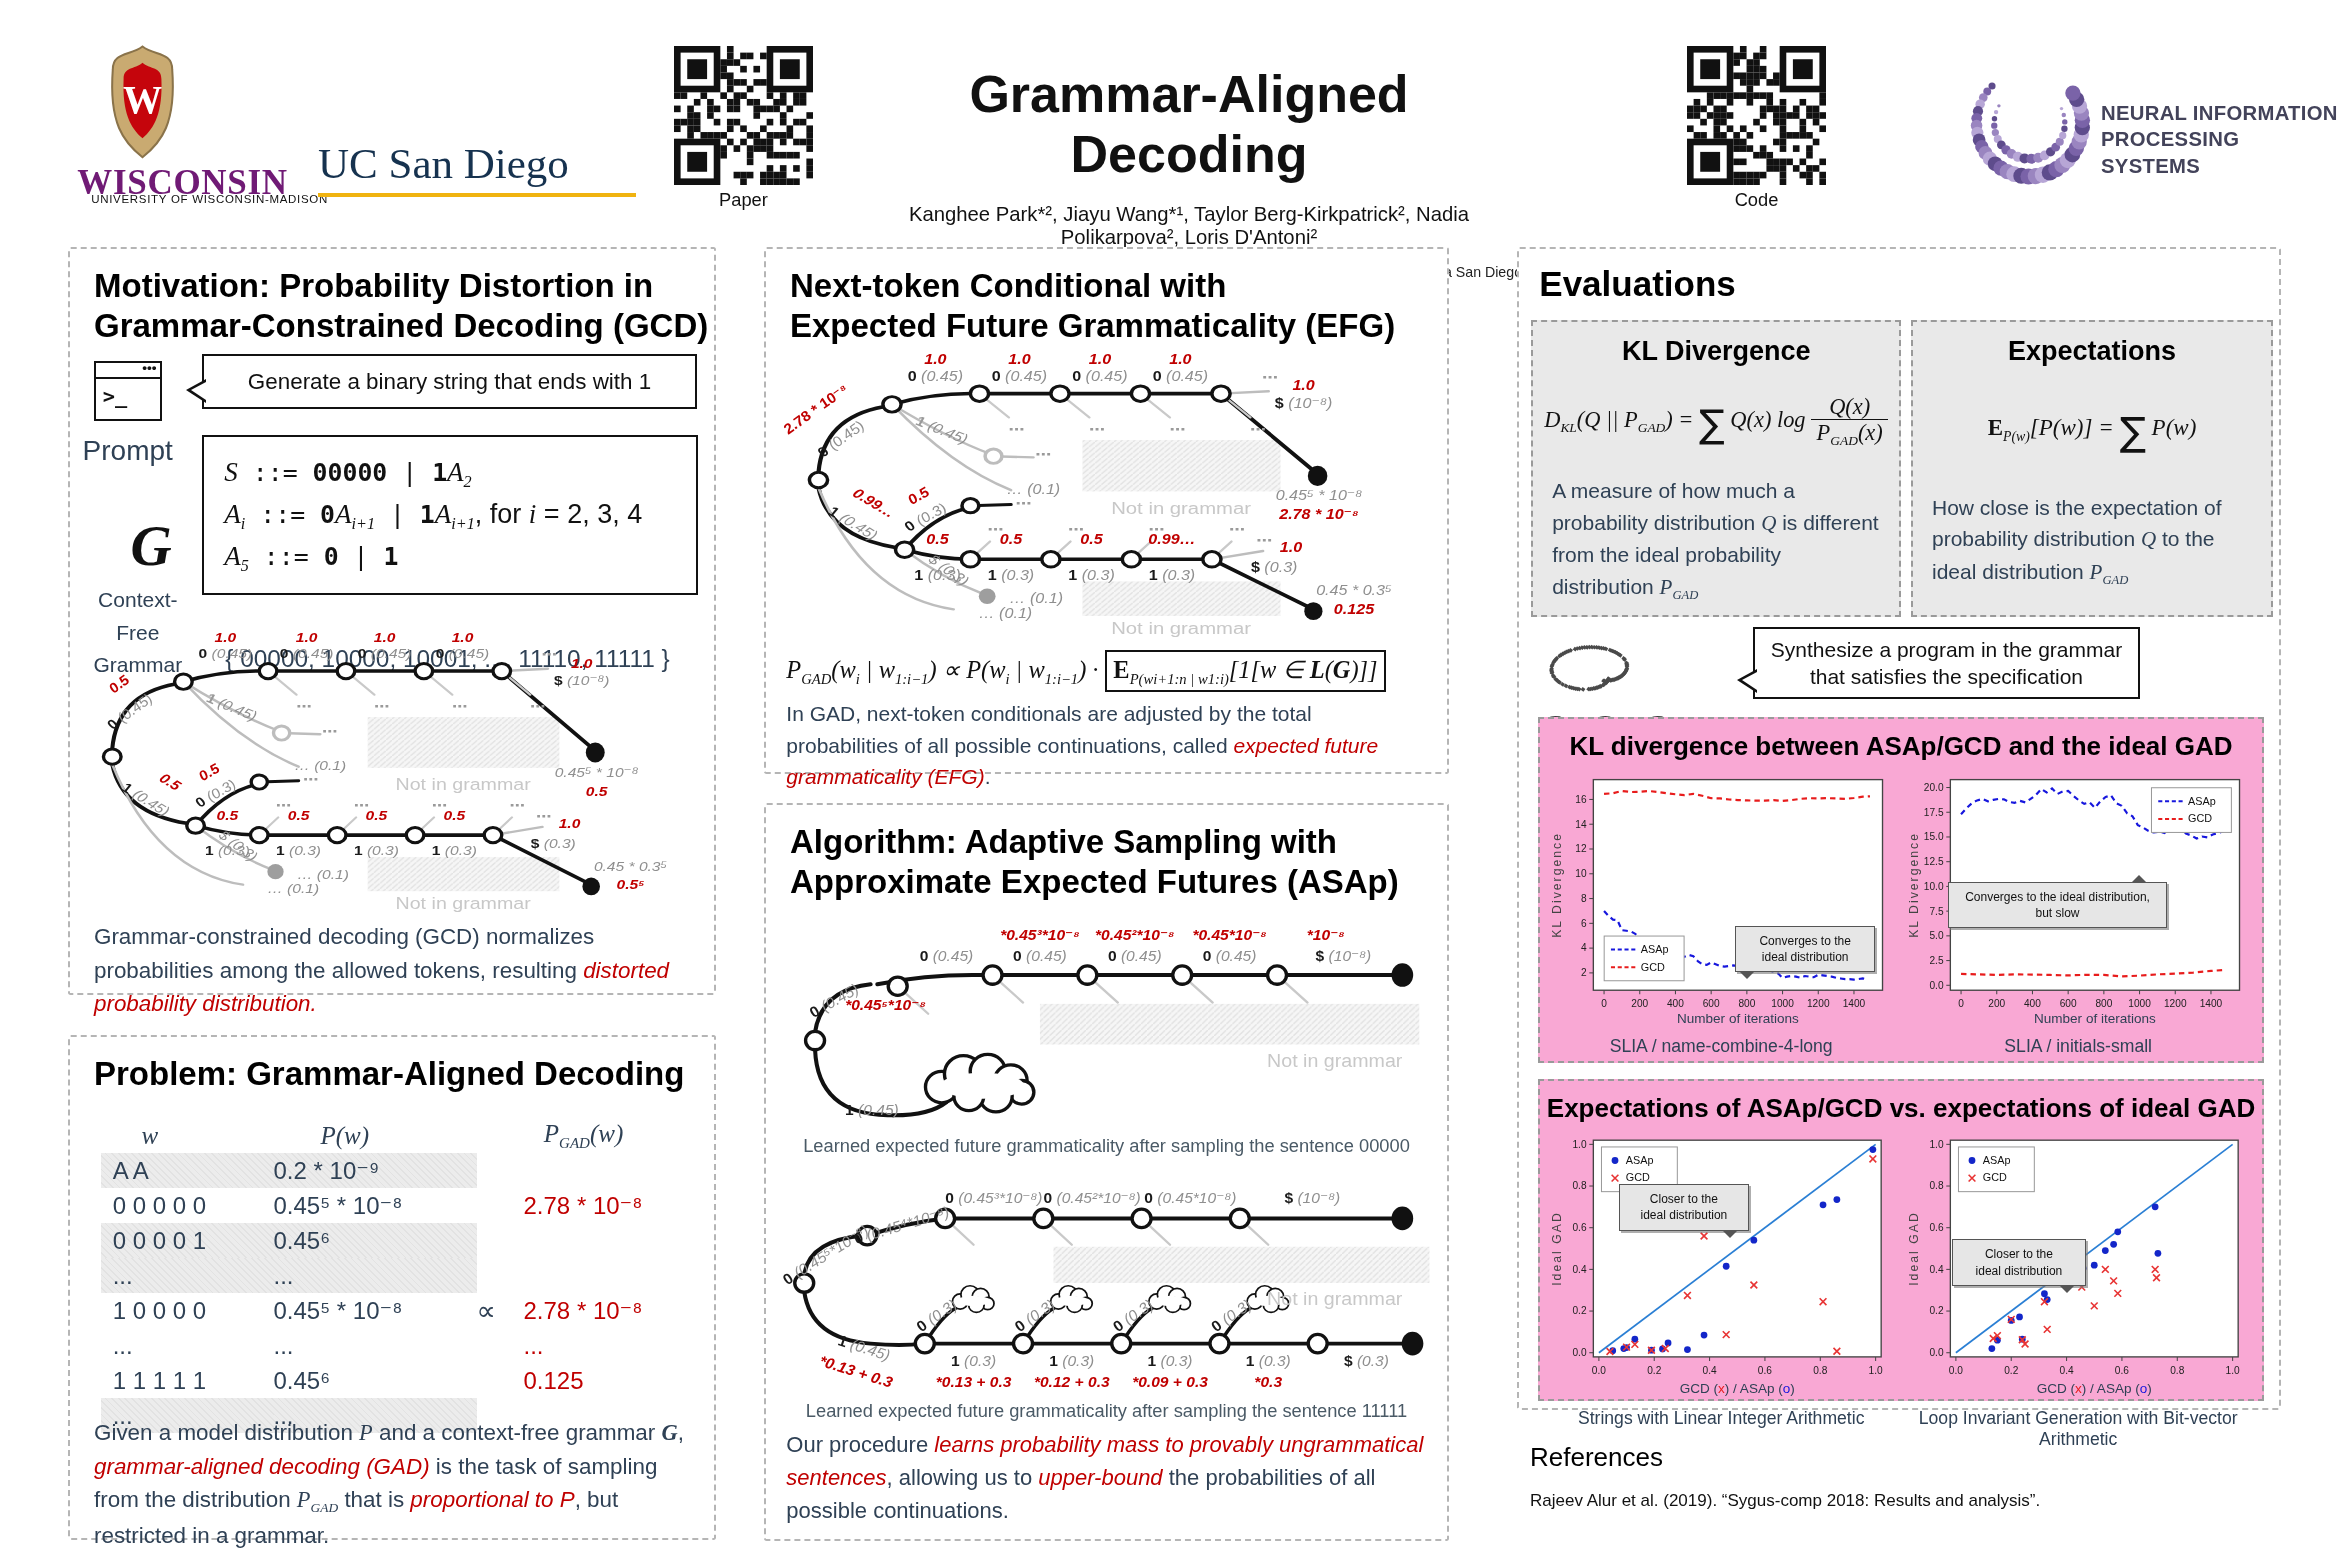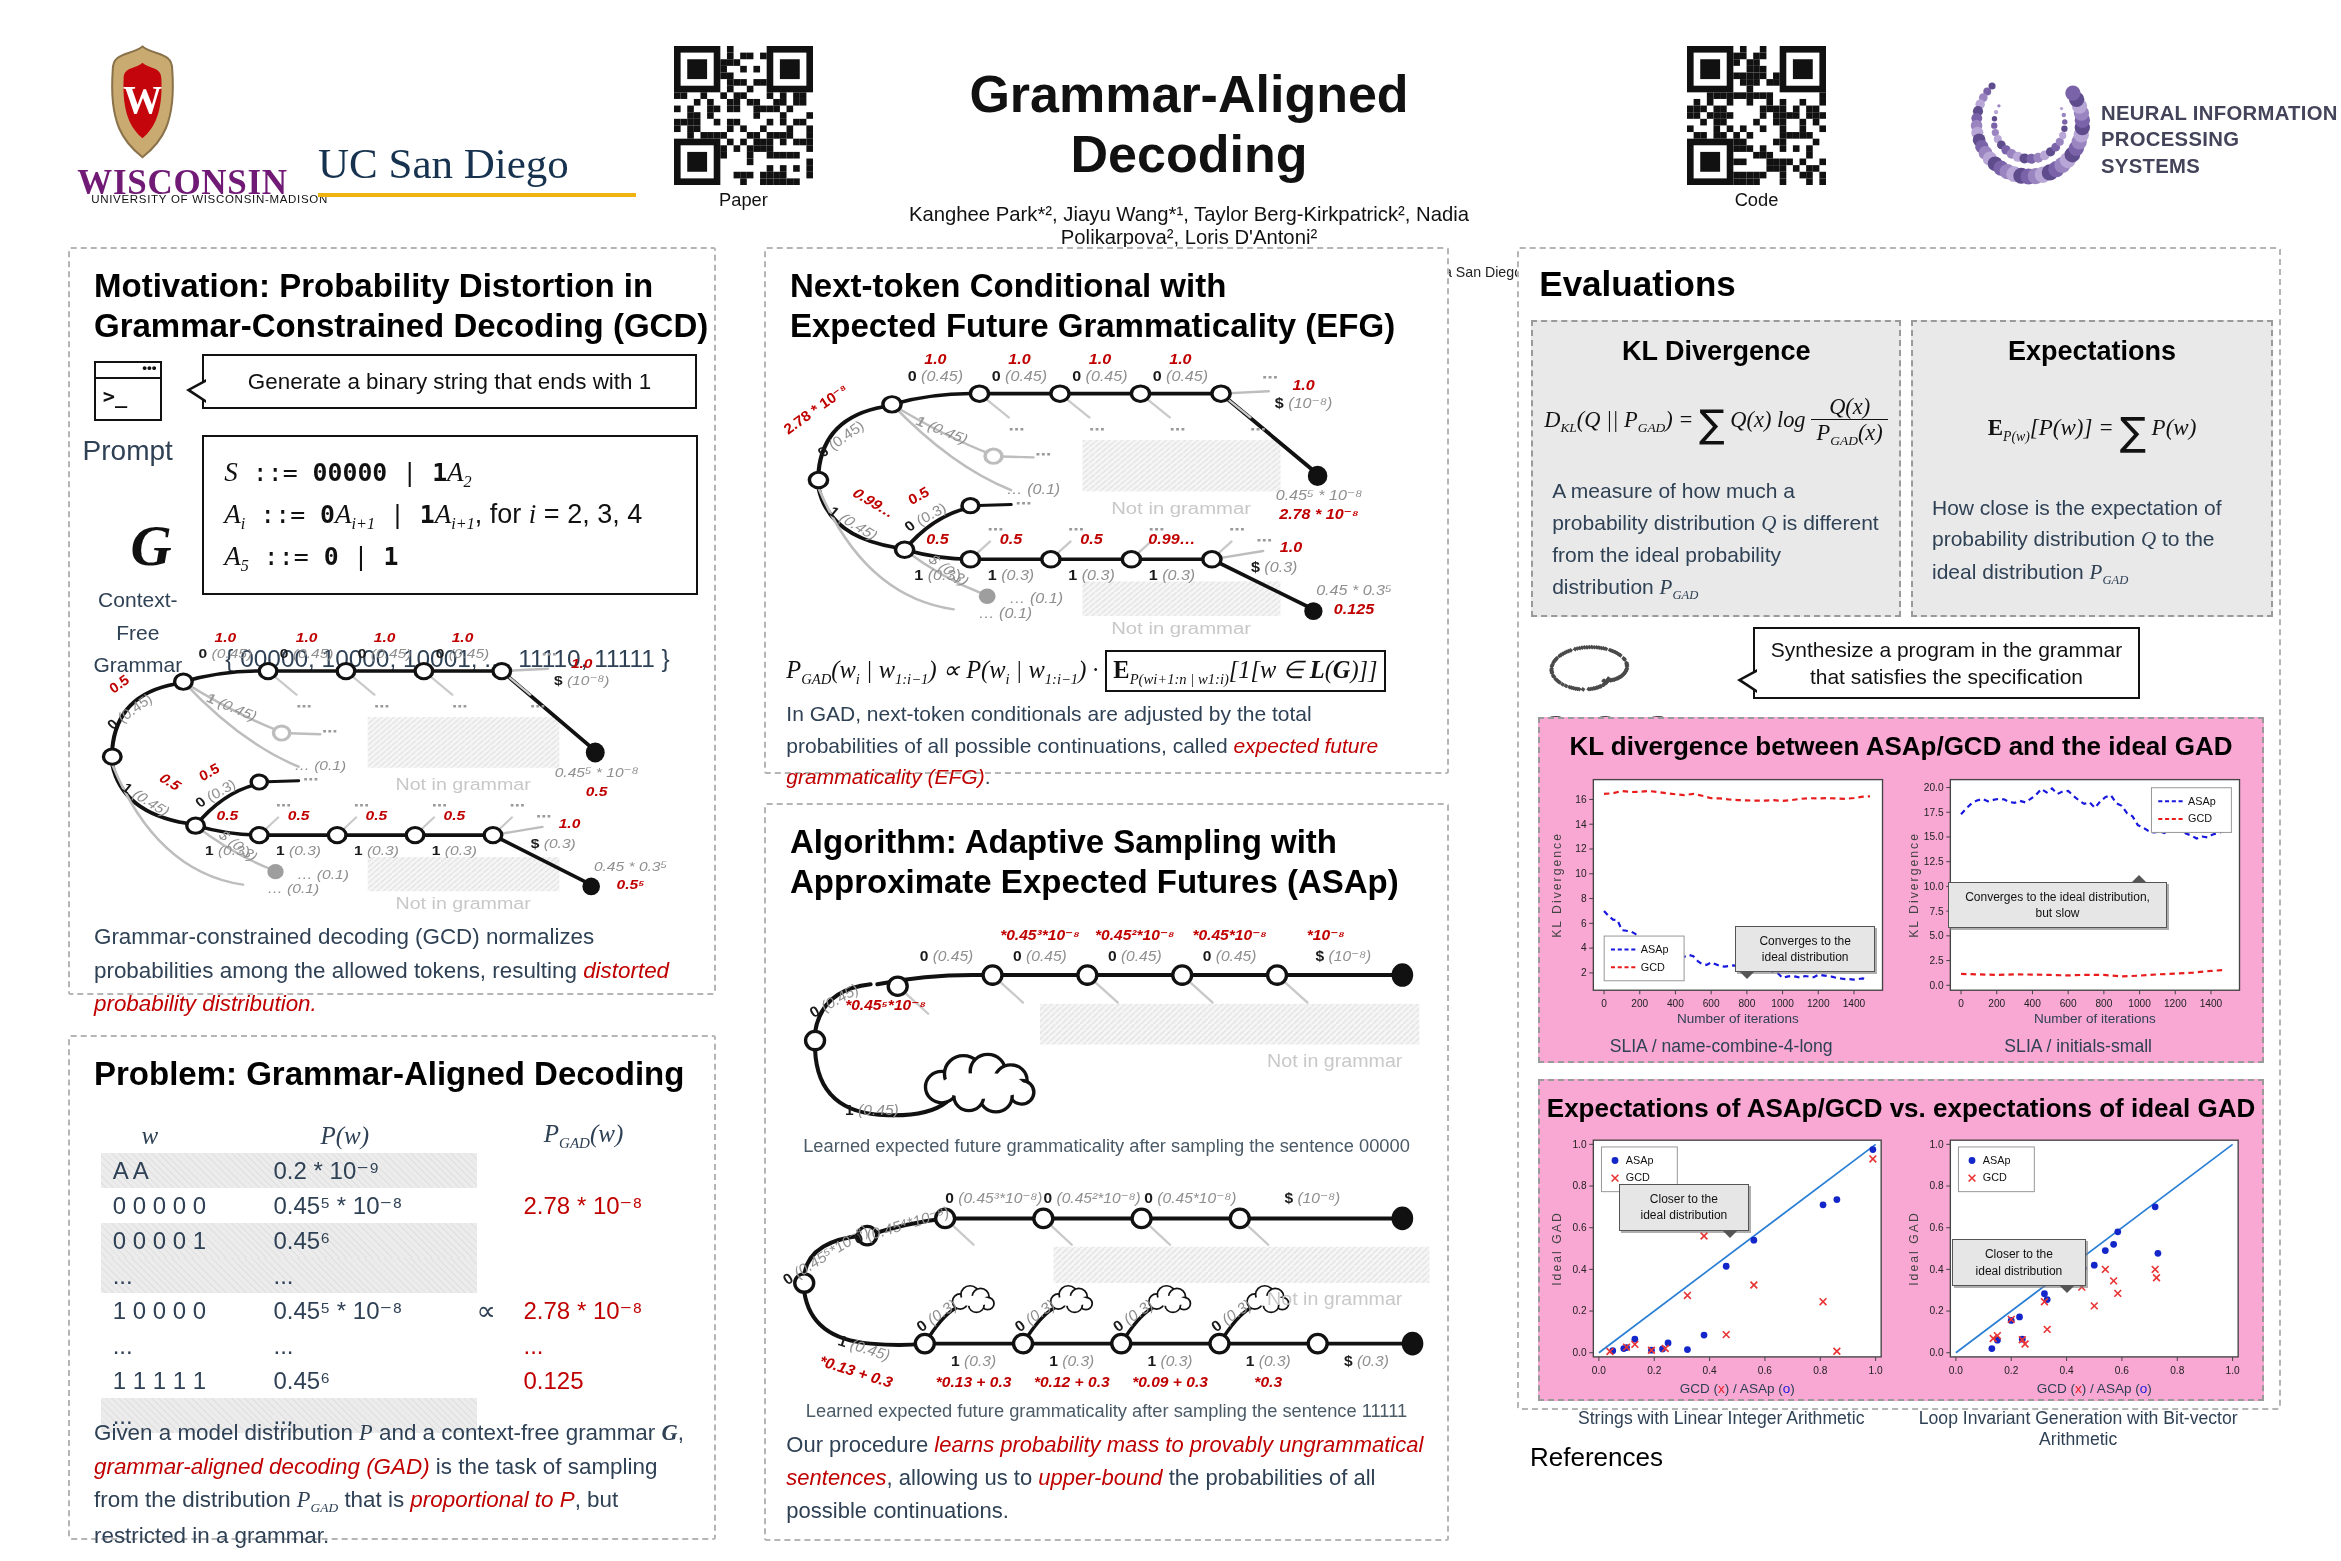--- a/index.html
+++ b/index.html
@@ -1312,16 +1312,17 @@
           <div class="co dr" style="left:13%;top:33%;width:119px">Closer to the
 ideal distribution</div>
           <div class="plotcap">Loop Invariant Generation with Bit-vector Arithmetic</div>
         </div>
       </div>
     </div>
   </div>
 
   <div class="abs refs" style="left:1530px;top:1442px;width:745px">
     <h3>References</h3>
+    <div class="r">Rajeev Alur et al. (2019). “Sygus-comp 2018: Results and analysis”.</div>
   </div>
 
 </div>
 
 
 </body></html>

